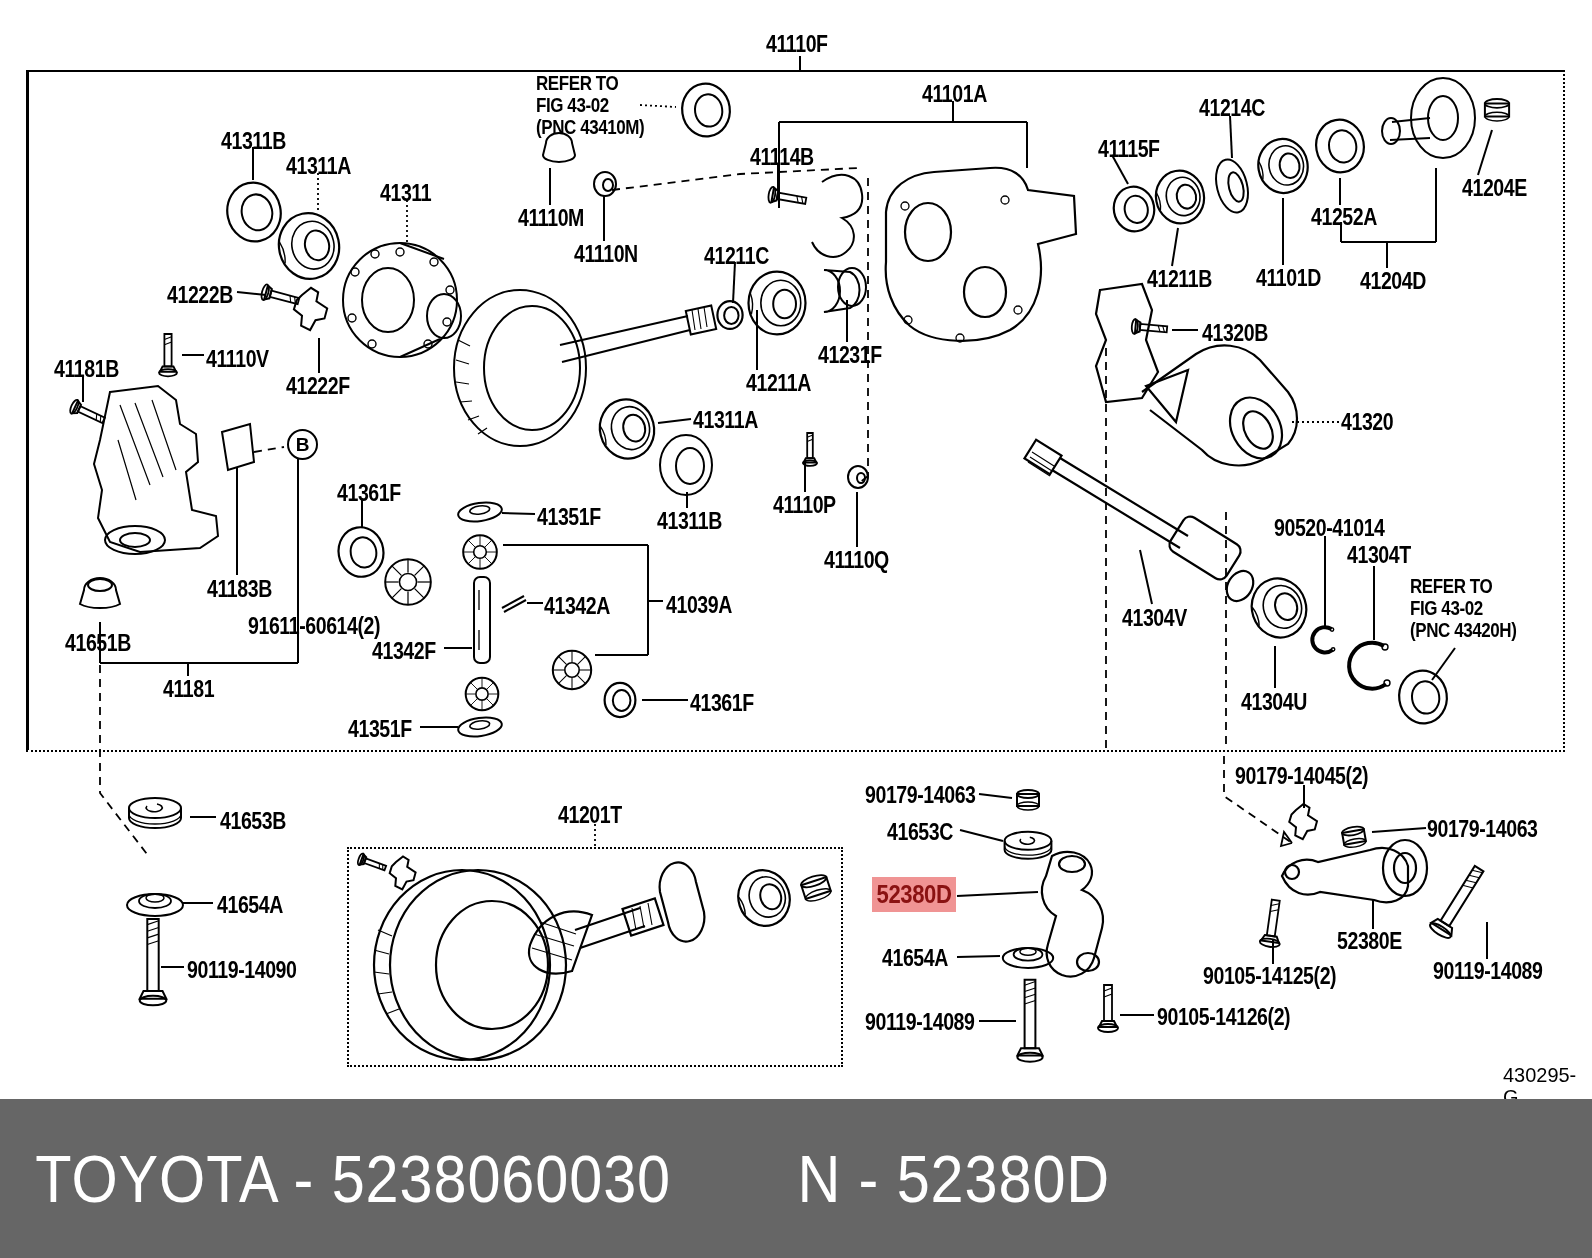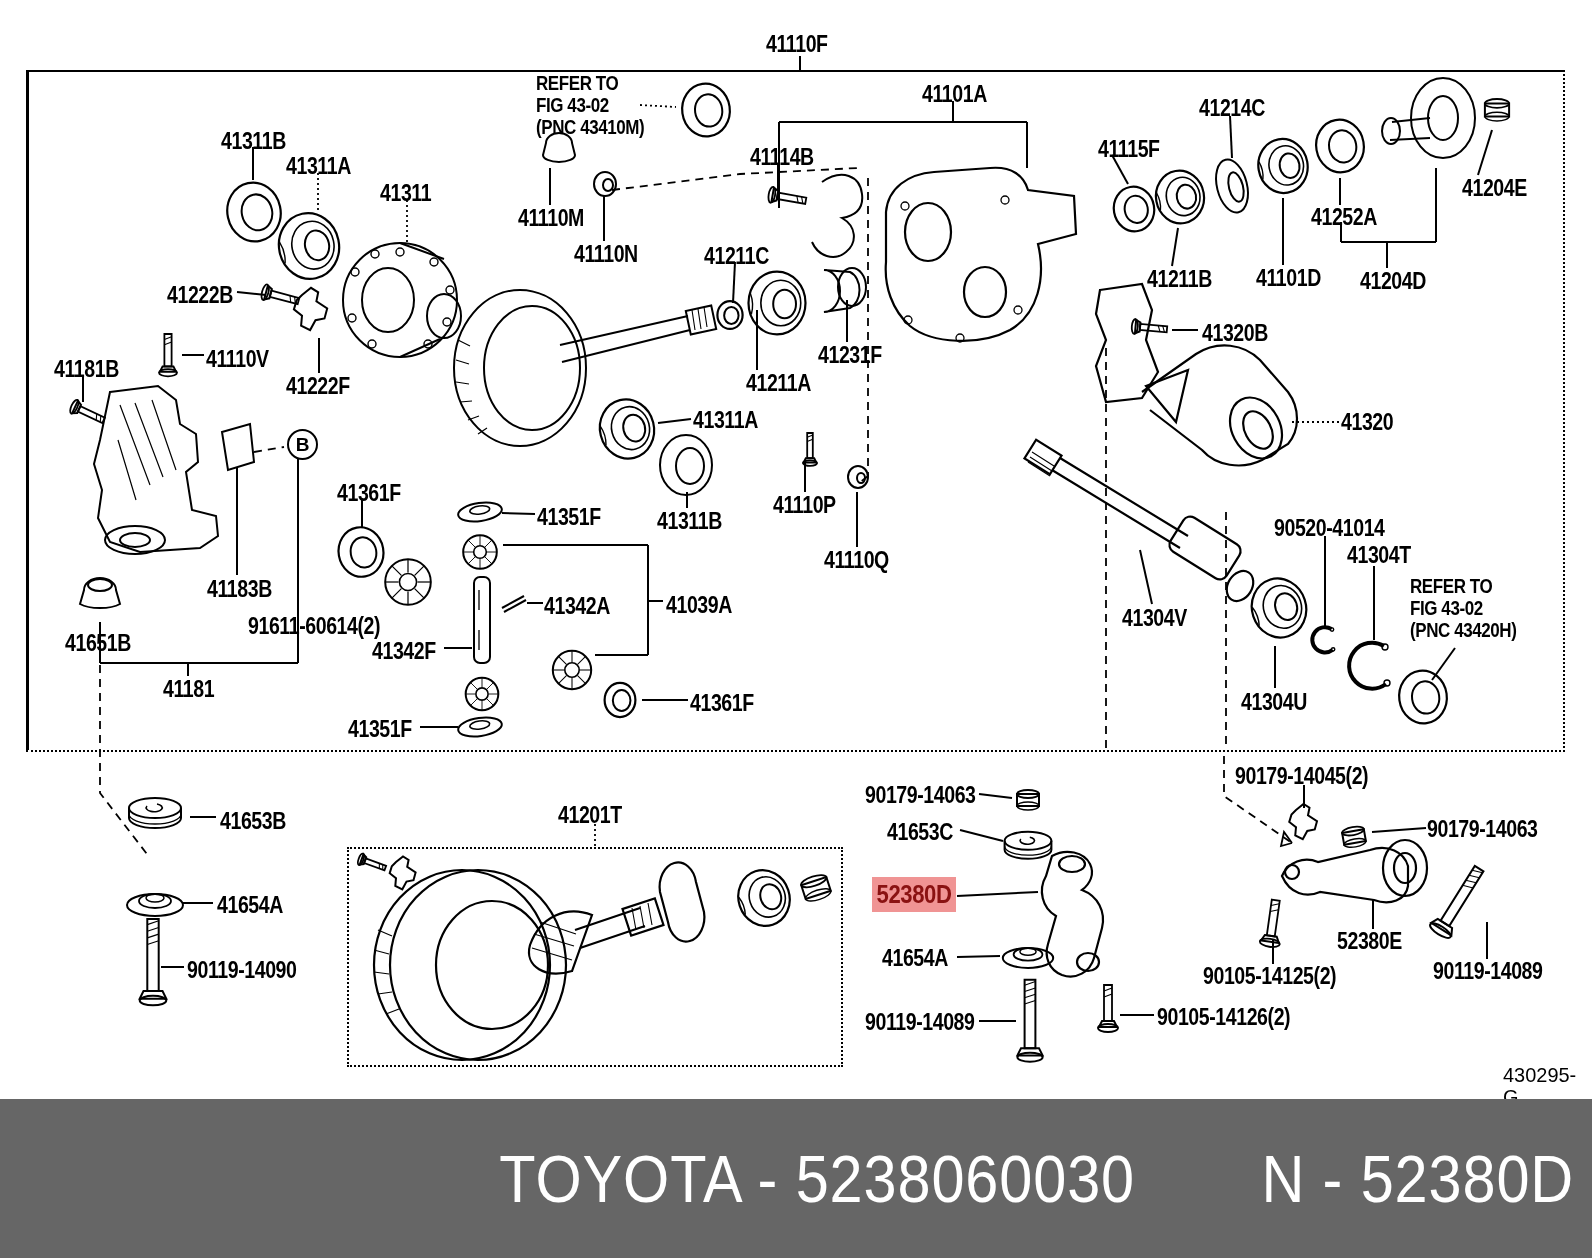--- a/index.html
+++ b/index.html
@@ -16,21 +16,21 @@
   .lbl.small{font-size:20px;line-height:22px;}
   .lbl.plain{font-weight:normal;font-size:21px;transform:scaleX(.95);letter-spacing:0;}
   .hl{position:absolute;left:872px;top:877px;width:84px;height:35px;
       background:#f09494;display:flex;align-items:center;justify-content:center;}
   .hl span{font-weight:bold;font-size:26px;color:#8a1212;transform:scaleX(.85);
            letter-spacing:-.5px;white-space:nowrap;}
   .bcircle{position:absolute;left:287px;top:429px;width:27px;height:27px;border:2.5px solid #000;
            border-radius:50%;display:flex;align-items:center;justify-content:center;
            font-weight:bold;font-size:19px;}
   .banner{position:absolute;left:0;top:1099px;width:1592px;height:159px;background:#666666;
-          display:flex;align-items:center;justify-content:flex-end;gap:74px;}
+          display:flex;align-items:center;justify-content:flex-start;gap:74px;}
   .banner span{color:#ffffff;font-size:66px;font-weight:400;letter-spacing:1px;
                transform:scaleX(.9);white-space:nowrap;}
 </style>
 </head>
 <body>
 
 <div id="stage">
 
   <svg width="1592" height="1258" viewBox="0 0 1592 1258">
     <defs>

